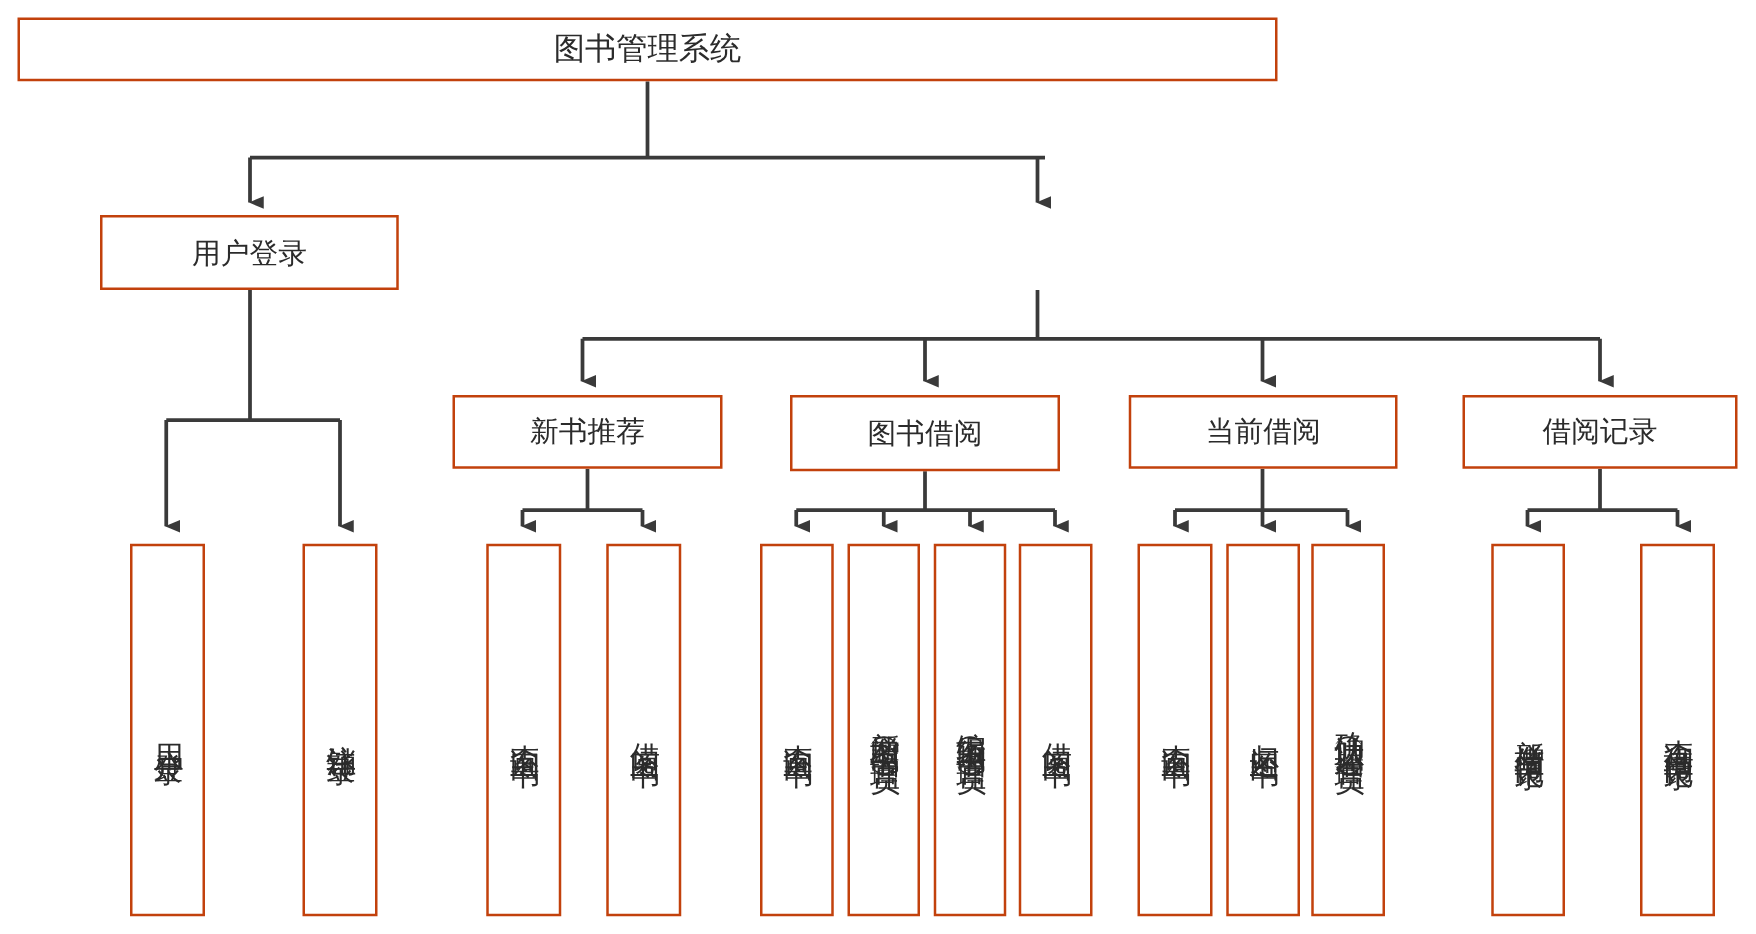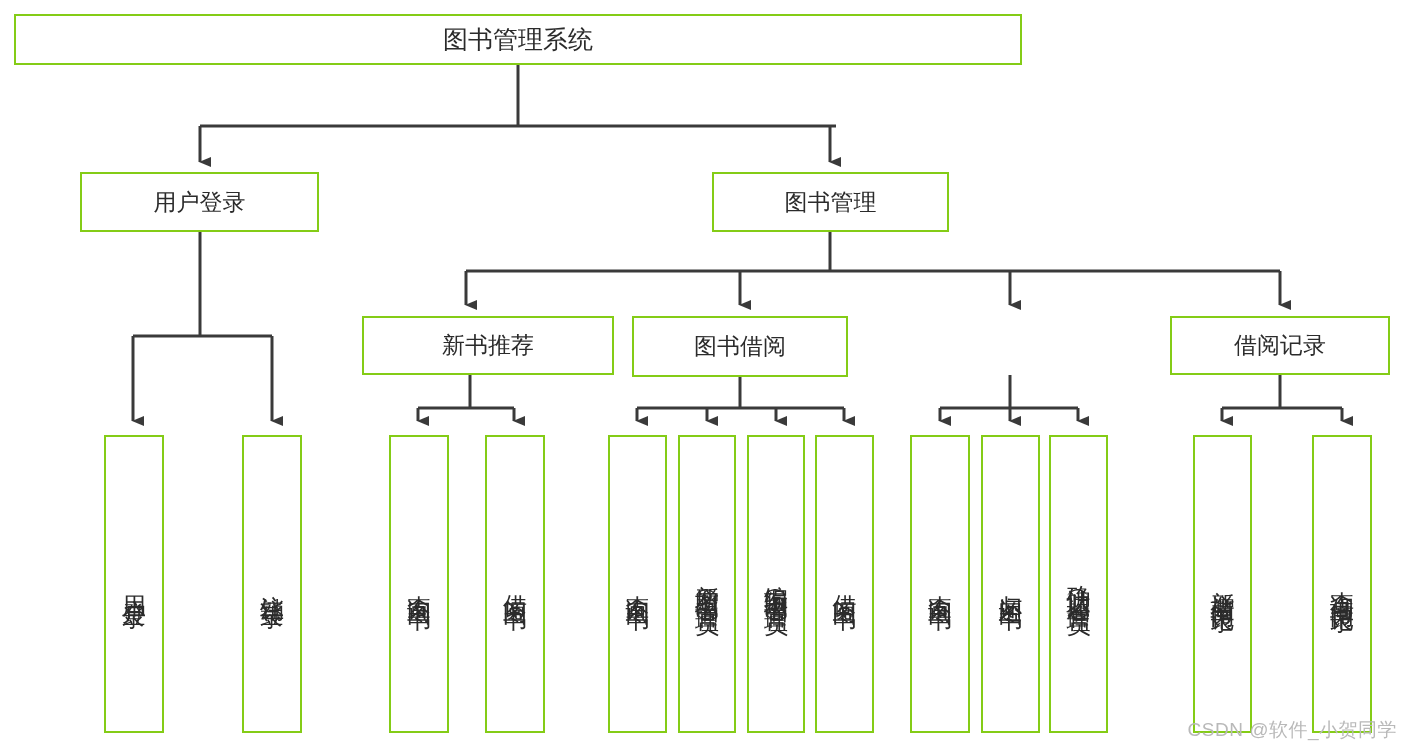--- a/index.html
+++ b/index.html
@@ -9,21 +9,21 @@
     font-family:"Liberation Sans","DejaVu Sans",sans-serif;
     overflow:hidden;
   }
   #canvas{position:relative;width:1405px;height:747px;}
   svg#wires{position:absolute;left:0;top:0;width:1405px;height:747px;}
 
   .node{
     position:absolute;
     box-sizing:border-box;
     background:#ffffff;
-    border:2px solid #84cc16;
+    border:2px solid #c2410c;
     display:flex;
     align-items:center;
     justify-content:center;
     color:#2b2b2b;
     z-index:2;
   }
   .node .lbl{
     display:block;
     text-align:center;
     line-height:1.15;
@@ -105,29 +105,29 @@
     </g>
   </svg>
 
   <div class="node root" style="left:14px;top:14px;width:1008px;height:51px;">
     <span class="lbl">图书管理系统</span>
   </div>
 
   <div class="node lvl1" style="left:80px;top:172px;width:239px;height:60px;">
     <span class="lbl">用户登录</span>
   </div>
-  <div class="node lvl1" style="left:712px;top:172px;width:237px;height:60px;">
-    <span class="lbl">图书管理</span>
-  </div>
 
-  <div class="node lvl2" style="left:362px;top:316px;width:252px;height:59px;">
+  <div class="node lvl2" style="left:362px;top:316px;width:216px;height:59px;">
     <span class="lbl">新书推荐</span>
   </div>
   <div class="node lvl2" style="left:632px;top:316px;width:216px;height:61px;">
     <span class="lbl">图书借阅</span>
+  </div>
+  <div class="node lvl2" style="left:903px;top:316px;width:215px;height:59px;">
+    <span class="lbl">当前借阅</span>
   </div>
   <div class="node lvl2" style="left:1170px;top:316px;width:220px;height:59px;justify-content:center;">
     <span class="lbl">借阅记录</span>
   </div>
 
   <div class="node leaf" style="left:104px;top:435px;width:60px;height:298px;">
     <span class="lbl">用户登录</span>
   </div>
   <div class="node leaf" style="left:242px;top:435px;width:60px;height:298px;">
     <span class="lbl">注销登录</span>
@@ -163,14 +163,13 @@
     <span class="lbl">确认归还（管理员）</span>
   </div>
 
   <div class="node leaf" style="left:1193px;top:435px;width:59px;height:298px;">
     <span class="lbl">新增借阅记录</span>
   </div>
   <div class="node leaf" style="left:1312px;top:435px;width:60px;height:298px;">
     <span class="lbl">查询借阅记录</span>
   </div>
 
-  <div id="watermark">CSDN @软件_小贺同学</div>
 </div>
 
 </body></html>

